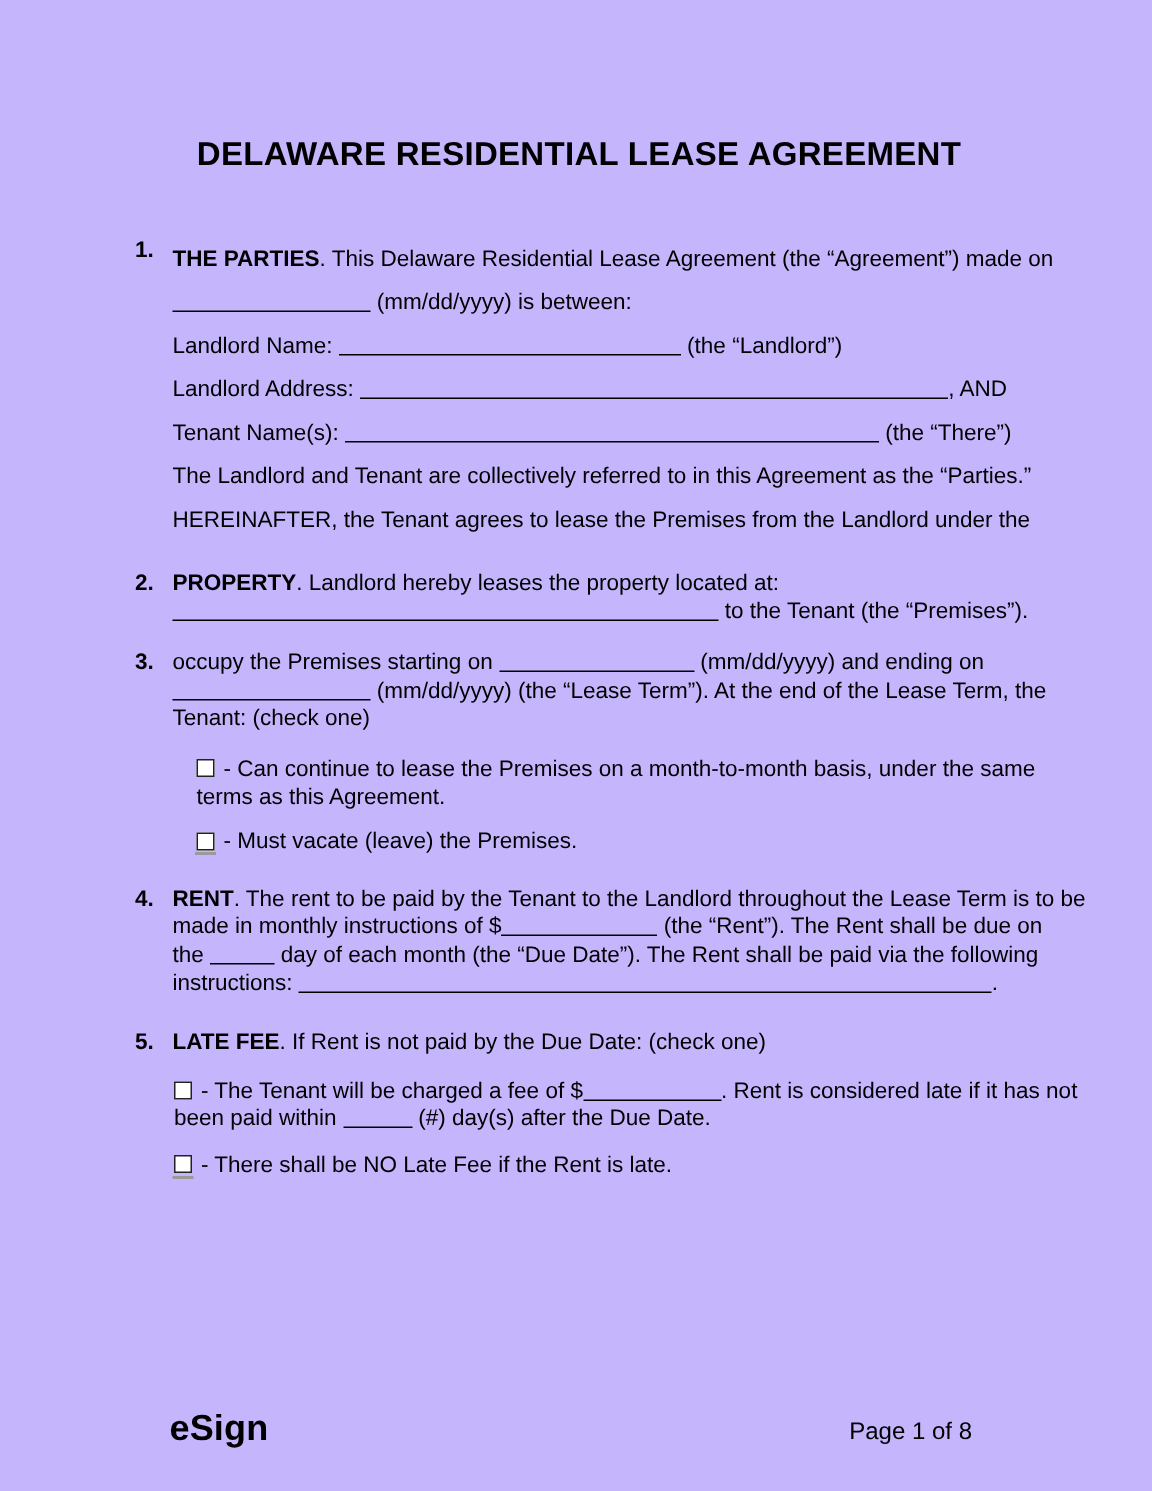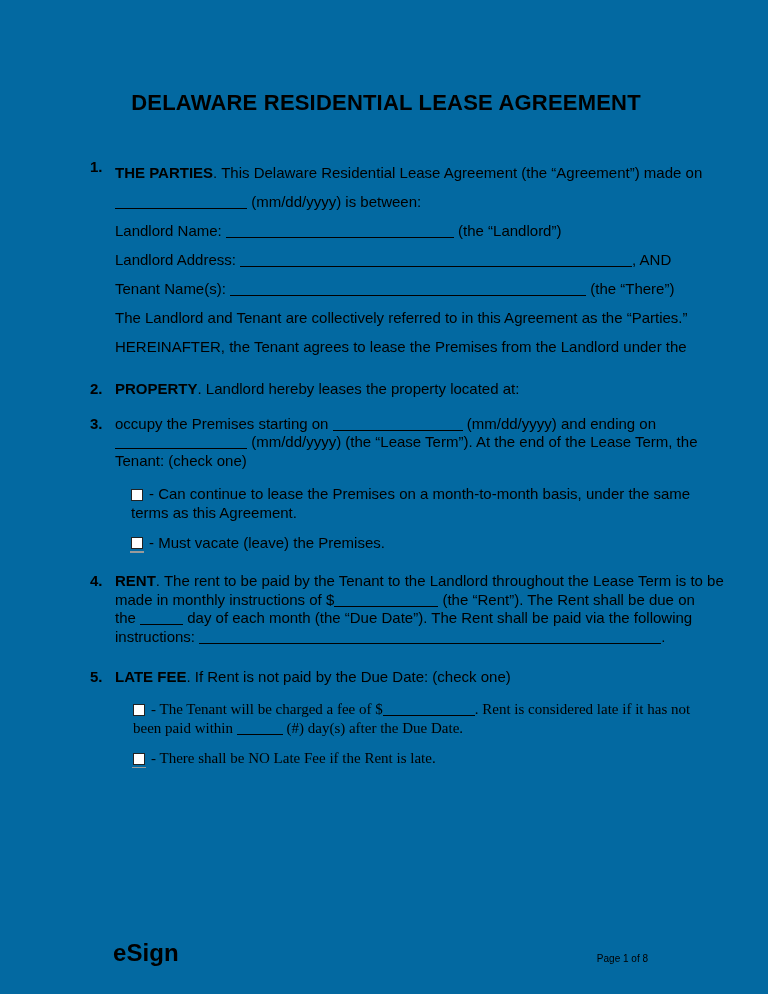--- a/index.html
+++ b/index.html
@@ -1,20 +1,20 @@
 <!DOCTYPE html>
 <html><head>
 <meta charset="utf-8">
 <style>
   html,body { margin:0; padding:0; background:#ffffff; }
   .page {
     position:relative;
     width:768px; height:994px;
     margin:0 auto;
-    background:#0369a1;
+    background:#c4b5fd;
     color:#000;
     font-family:"Liberation Sans","DejaVu Sans",sans-serif;
     font-size:15px;
     box-sizing:border-box;
     padding:90px 86px 0 90px;
     overflow:hidden;
   }
   .doc-title {
     font-size:22px;
     font-weight:bold;
@@ -50,29 +50,29 @@
     content:"";
     position:absolute;
     left:-2px; right:-2px; bottom:-4.5px;
     height:1.8px;
     background:#9a9a9a;
   }
   #sec2 { margin-top:19px; }
   #sec3 { margin-top:16px; }
   #sec4 { margin-top:20px; }
   #sec5 { margin-top:21px; }
-  #sec5 .opt { margin-top:14px; margin-left:18px;font-family:Liberation Serif, serif; }
+  #sec5 .opt { margin-top:14px; margin-left:1px; }
   #sec5 .opt + .opt { margin-top:12px; }
   .footer-brand {
     position:absolute; left:113px; bottom:27px;
     font-weight:bold; font-size:24px; letter-spacing:0.1px;
   }
   .footer-page {
     position:absolute; right:120px; bottom:30px;
-    font-size:10px;
+    font-size:16px;
   }
 </style>
 </head>
 <body>
 
 <div class="page">
 
   <h1 class="doc-title">DELAWARE RESIDENTIAL LEASE AGREEMENT</h1>
 
   <div class="sec sp2" id="sec1">
@@ -93,20 +93,23 @@
       <span>Tenant Name(s): </span><span class="blank" style="width:356px"></span><span> (the “There”)</span>
     </div>
     <div class="line">The Landlord and Tenant are collectively referred to in this Agreement as the “Parties.”</div>
     <div class="line">HEREINAFTER, the Tenant agrees to lease the Premises from the Landlord under the</div>
   </div>
 
   <div class="sec" id="sec2">
     <span class="num">2.</span>
     <div class="line">
       <b class="h">PROPERTY</b><span>. Landlord hereby leases the property located at:</span>
+    </div>
+    <div class="line">
+      <span class="blank" style="width:364px"></span><span> to the Tenant (the “Premises”).</span>
     </div>
   </div>
 
   <div class="sec" id="sec3">
     <span class="num">3.</span>
     <div class="line">
       <span>occupy the Premises starting on </span><span class="blank" style="width:130px"></span><span> (mm/dd/yyyy) and ending on</span>
     </div>
     <div class="line">
       <span class="blank" style="width:132px"></span><span> (mm/dd/yyyy) (the “Lease Term”). At the end of the Lease Term, the</span>

